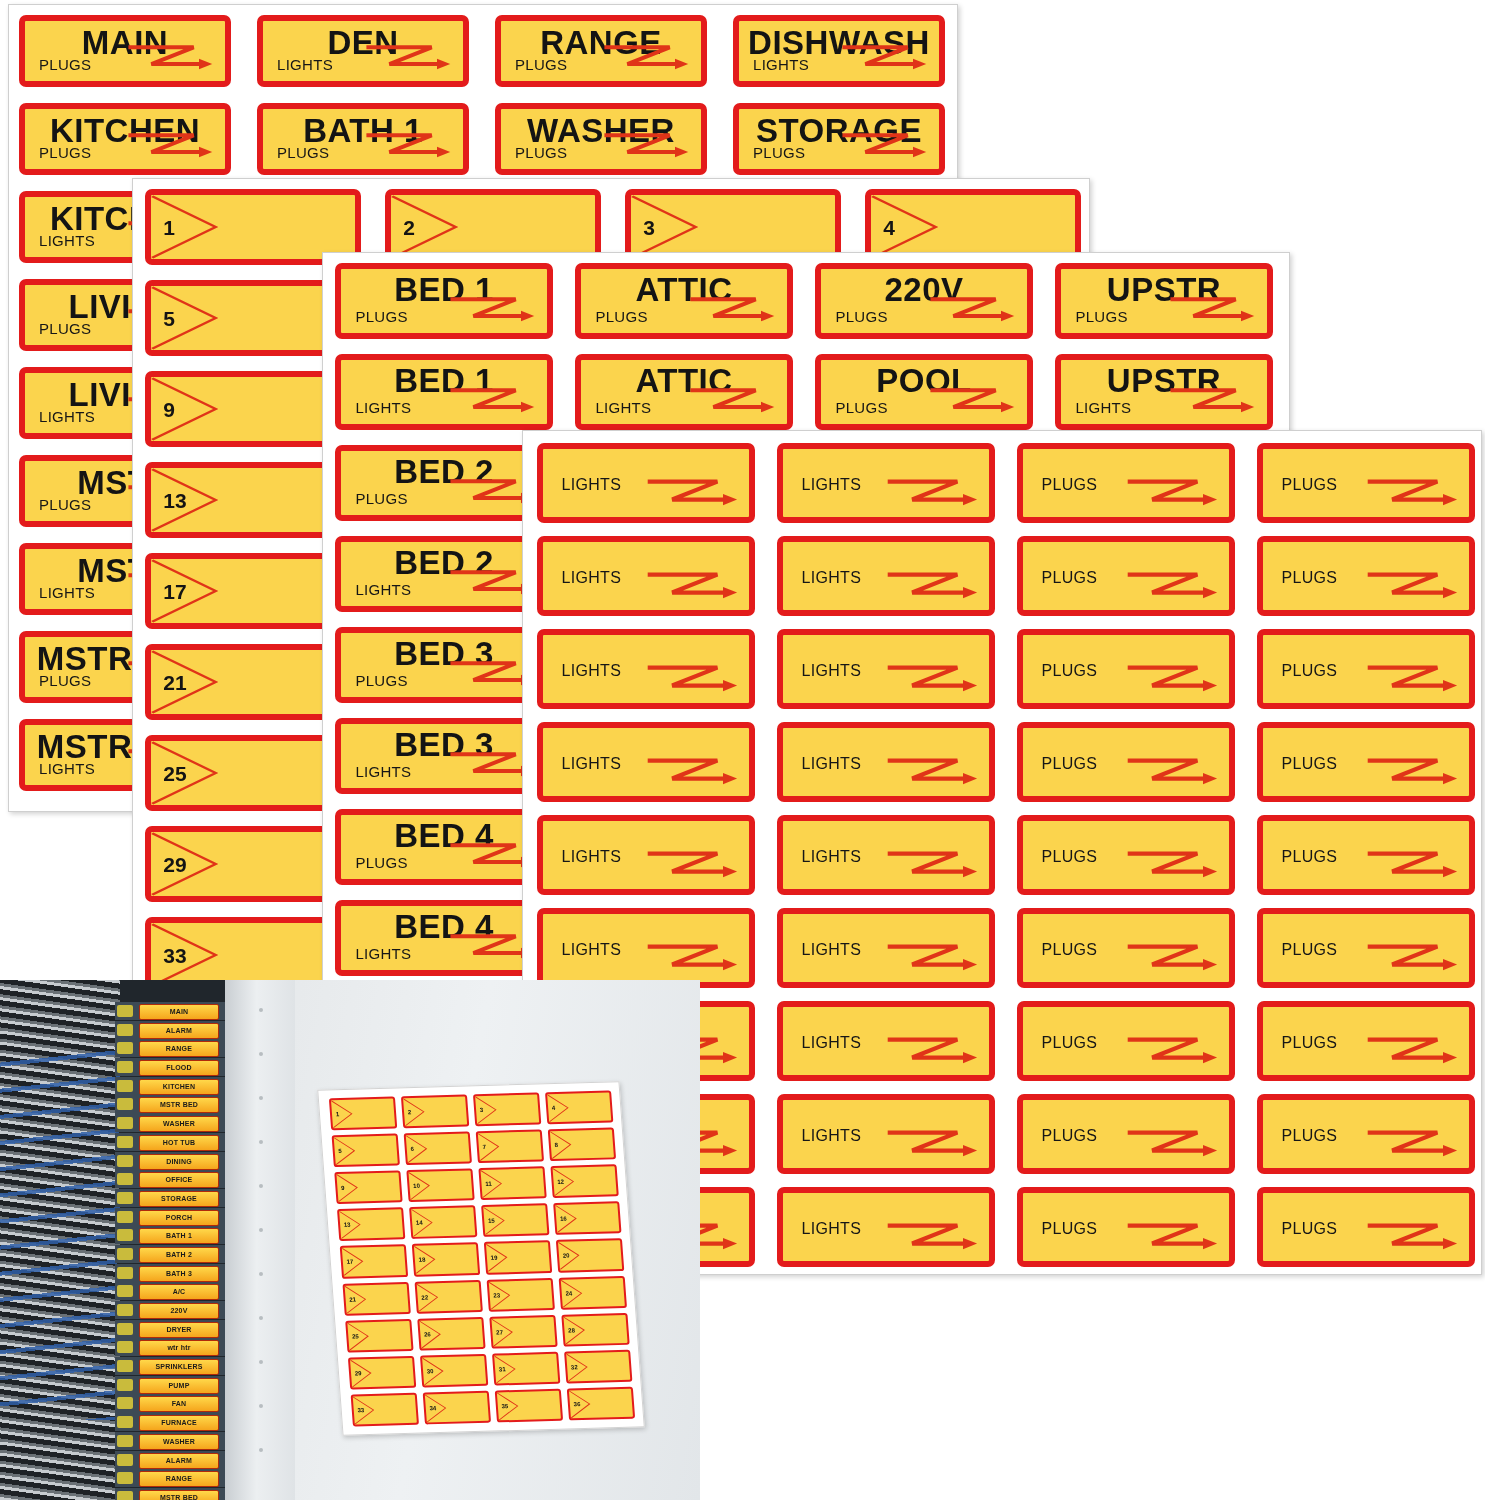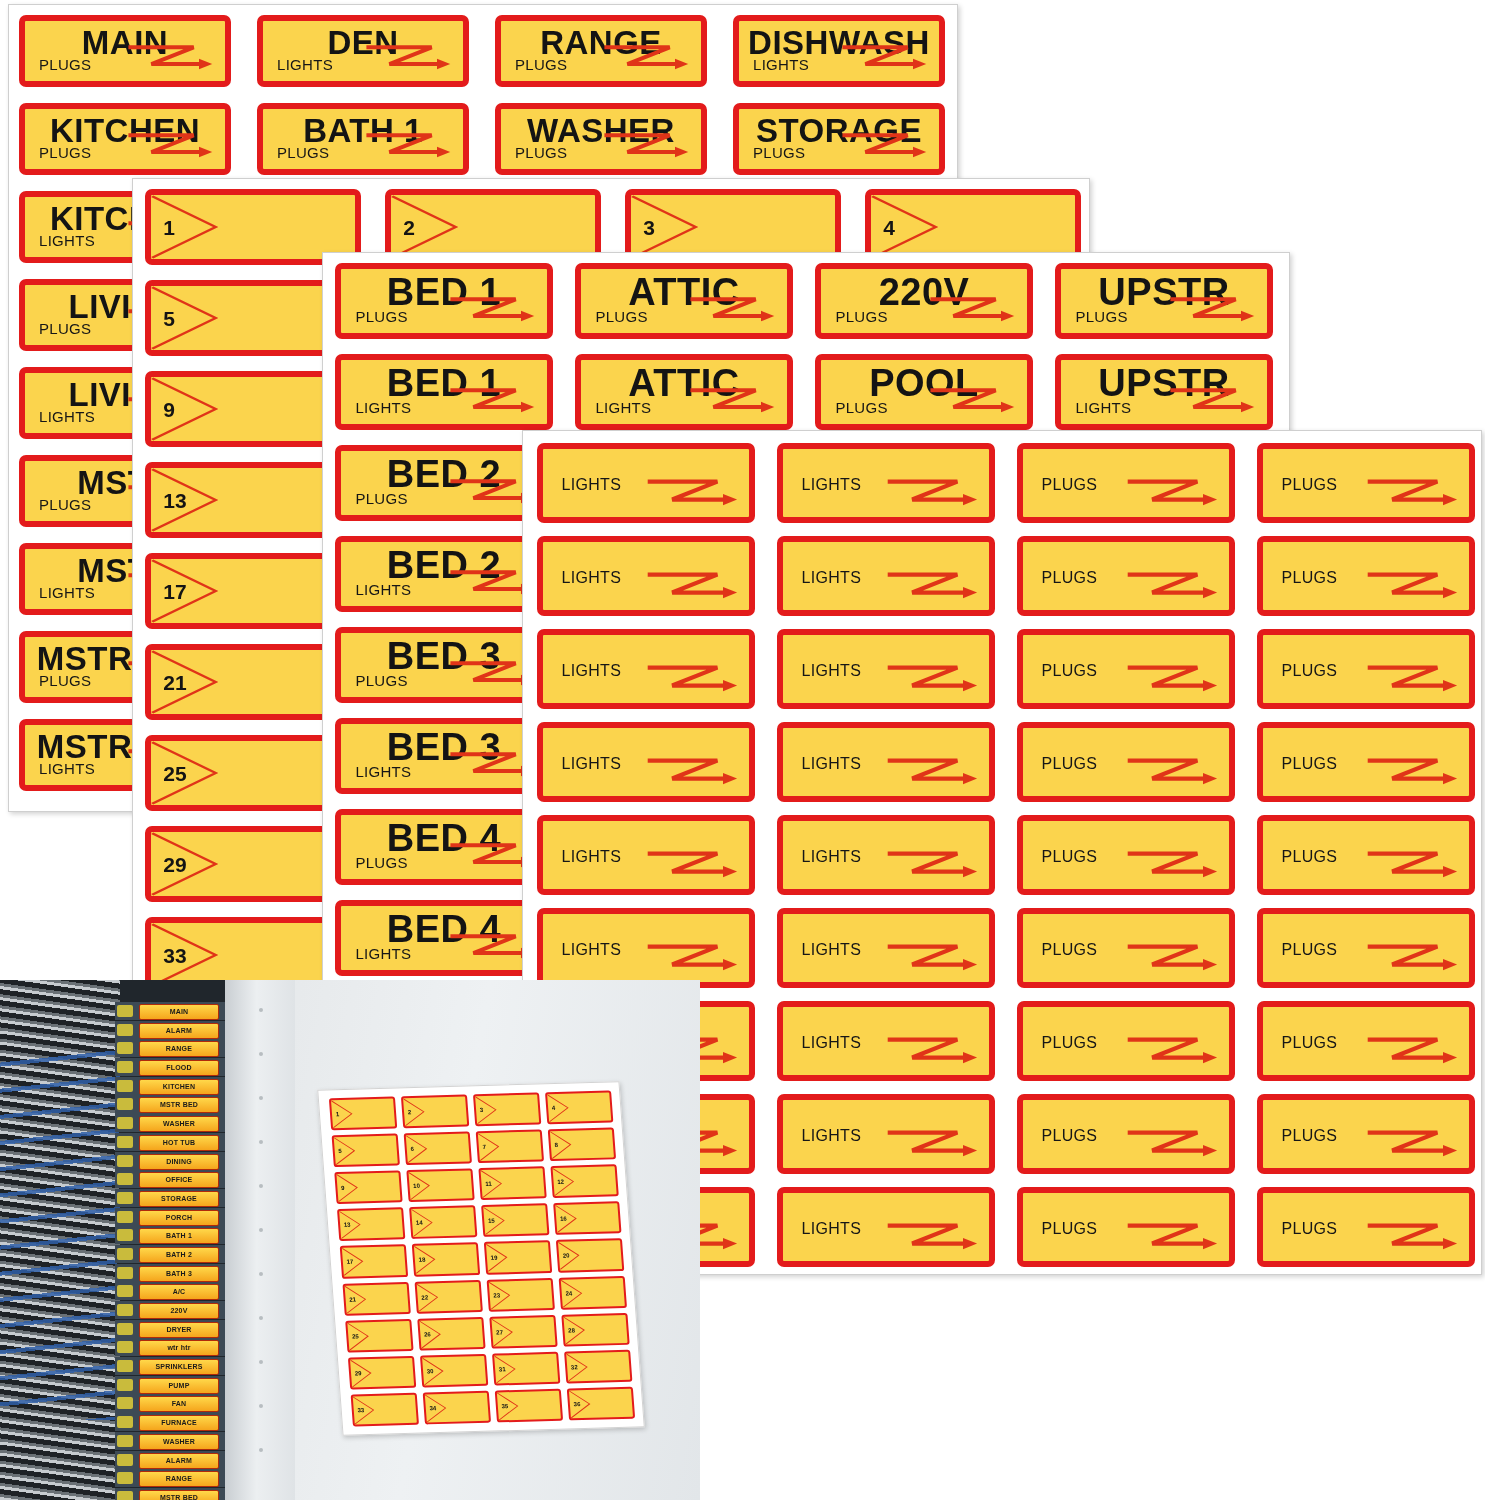--- a/index.html
+++ b/index.html
@@ -29,21 +29,21 @@
   #sheet1 .sub{font-size:15px;bottom:9px;}
 
   
   #sheet2{left:132px;top:178px;width:958px;height:805px;}
   #sheet2 .lbl{width:216px;height:76px;}
   #sheet2 .num{font-size:21px;}
 
   
   #sheet3{left:322px;top:252px;width:968px;height:800px;}
   #sheet3 .lbl{width:218px;height:76px;}
-  #sheet3 .title{font-size:38px;top:4px;}
+  #sheet3 .title{font-size:33px;top:4px;}
   #sheet3 .sub{font-size:15px;bottom:9px;}
 
   
   #sheet4{left:522px;top:430px;width:960px;height:845px;}
   #sheet4 .lbl{width:218px;height:80px;}
   #sheet4 .sub{font-size:16px;bottom:24px;left:9%;}
 
   
   #photo{position:absolute;left:0;top:980px;width:700px;height:520px;overflow:hidden;}
   .pnl-wall{position:absolute;inset:0;background:linear-gradient(100deg,#d8dde1 0%,#e7eaec 38%,#eef1f3 62%,#e2e6e9 100%);}

